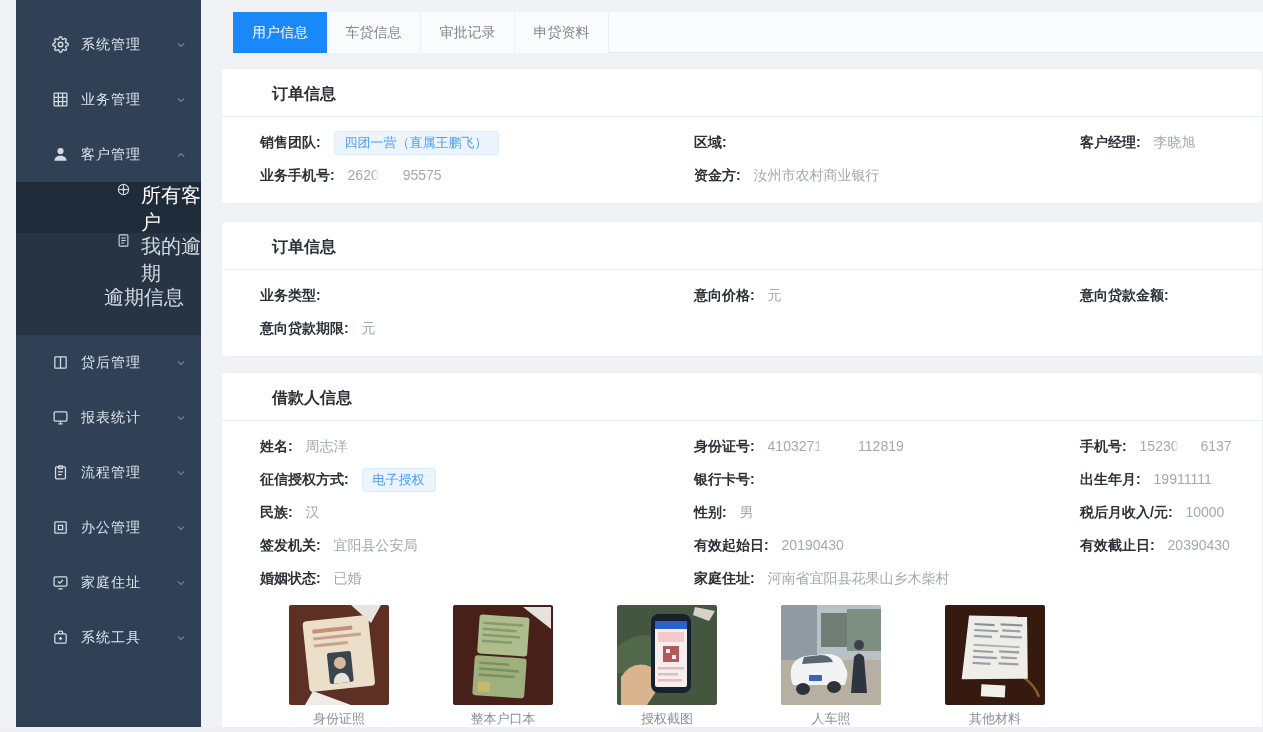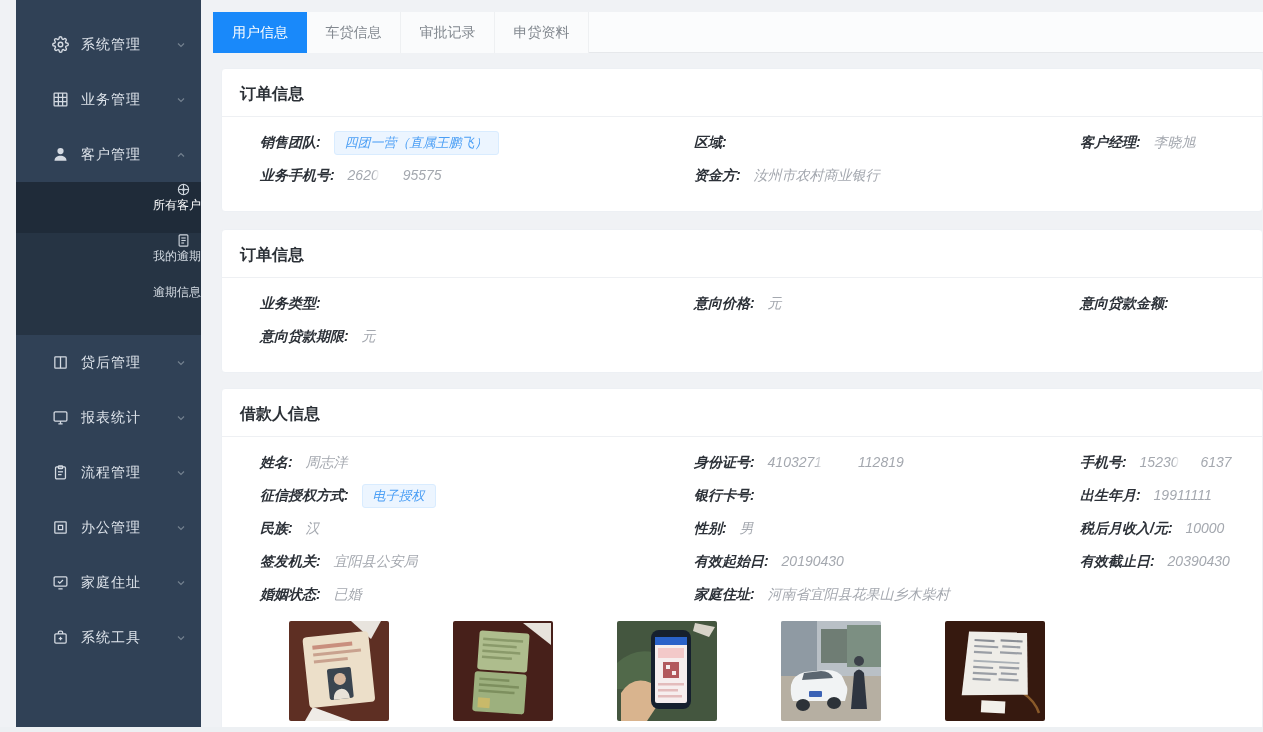--- a/index.html
+++ b/index.html
@@ -10,35 +10,35 @@
 
   
   .sidebar { width:185px; background:#304156; color:#dbe1e8; flex:none; padding-top:17px;margin-left:16px; }
   .menu-item { height:55px; display:flex; align-items:center; padding:0 14px 0 36px; cursor:pointer; font-size:14px; }
   .mi-icon { width:17px; height:17px; flex:none; display:inline-flex; color:#d4dae2; }
   .mi-icon svg { width:17px; height:17px; }
   .mi-label { margin-left:12px; flex:1; letter-spacing:1px; color:#dde3ea; }
   .mi-caret { width:12px; height:12px; color:#73818f; display:inline-flex; }
   .mi-caret svg { width:12px; height:12px; }
   .submenu { background:#263444; }
-  .submenu-item { height:51px; display:flex; align-items:flex-end; padding-left:100px; font-size:12px; cursor:pointer; color:#d3dae2;flex-direction:column; }
+  .submenu-item { height:51px; display:flex; align-items:flex-start; padding-left:100px; font-size:20px; cursor:pointer; color:#d3dae2; }
   .submenu-item.active { background:#1f2b39; color:#fff; }
-  .submenu-item.noicon { padding-left:112px; }
+  .submenu-item.noicon { padding-left:88px; }
   .smi-icon { width:15px; height:15px; display:inline-flex; margin-right:10px; color:#cfd6de; }
   .smi-icon svg { width:15px; height:15px; }
 
   
   .main { flex:1; padding-top:12px; overflow:hidden; }
-  .tabbar { margin-left:12px; background:#fbfcfd; height:41px; display:flex; border-bottom:1px solid #e6e8eb; }
+  .tabbar { margin-left:32px; background:#fbfcfd; height:41px; display:flex; border-bottom:1px solid #e6e8eb; }
   .tab { width:94px; height:41px; line-height:41px; text-align:center; font-size:14px; color:#82888f; cursor:pointer; border-right:1px solid #eef0f2; background:#fafbfc; }
   .tab.active { background:#1989fa; color:#fff; border-right:none; }
 
   .card { margin:15px 0 0 20px; background:#fff; border-radius:4px; border:1px solid #edf0f4; }
-  .card-title { font-size:16px; font-weight:bold; color:#2b3036; padding:15px 18px 11px; border-bottom:1px solid #eef0f3; }
-  .card-body { padding:9px 10px 19px 38px; display:grid; grid-template-columns:434px 386px 1fr;font-style:italic; }
+  .card-title { font-size:16px; font-weight:bold; color:#2b3036; padding:15px 50px 11px; border-bottom:1px solid #eef0f3; }
+  .card-body { padding:9px 10px 11px 38px; display:grid; grid-template-columns:434px 386px 1fr; }
   .field { height:33px; line-height:33px; font-size:14px; white-space:nowrap; }
   .f-label { font-weight:bold; color:#2c3138; margin-right:9px; }
   .f-value { color:#a4a8af; }
   .tag { display:inline-block; background:#ecf5ff; border:1px solid #d9ecff; color:#4a9ef5; border-radius:3px; font-size:13px; line-height:22px; padding:0 10px; vertical-align:middle; }
   .redact { display:inline-block; height:13px; background:#fff; border-radius:2px; box-shadow:0 0 5px 4px #fff; vertical-align:middle; margin:0 1px; }
   .rw22 { width:22px; } .rw34 { width:34px; } .rw20 { width:20px; }
 
   .photos { display:flex; gap:64px; margin:10px 0 0 29px; }
   .photo { width:100px; text-align:center; cursor:pointer; }
   .photo svg { width:100px; height:100px; display:block; border-radius:2px; }

